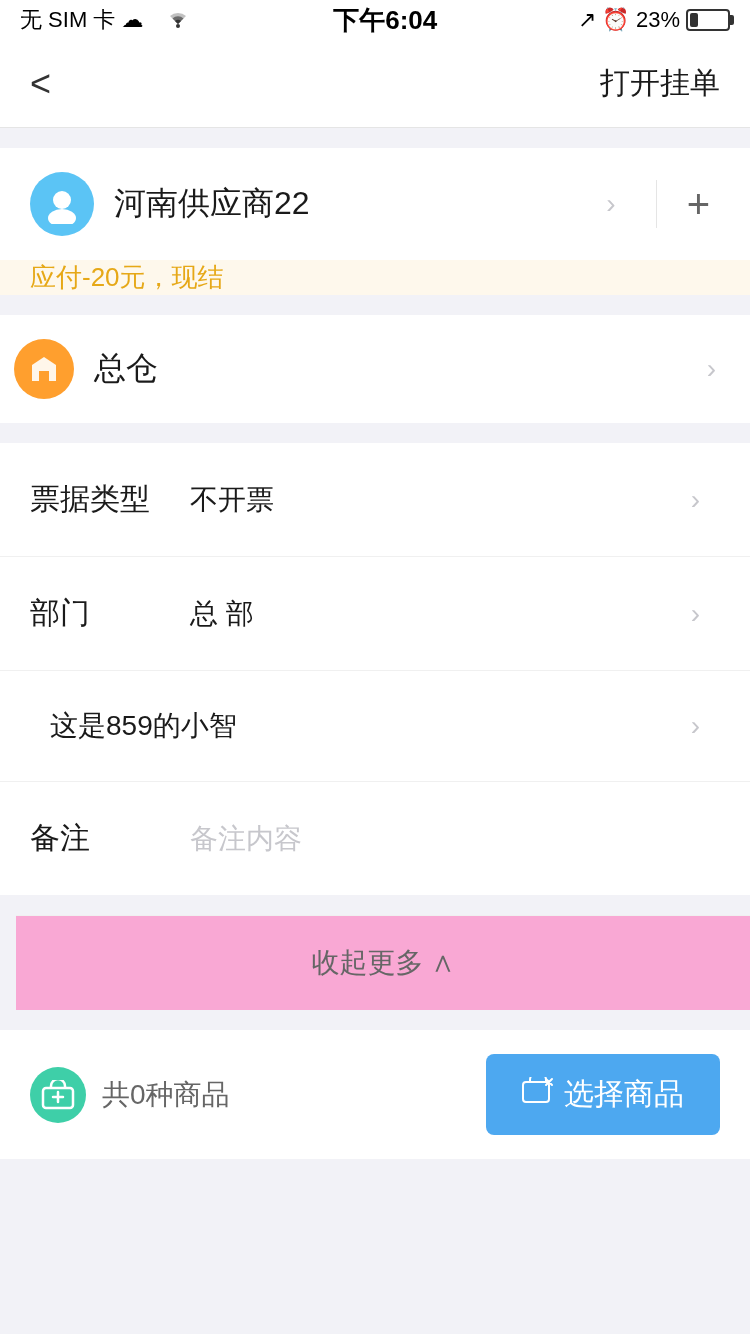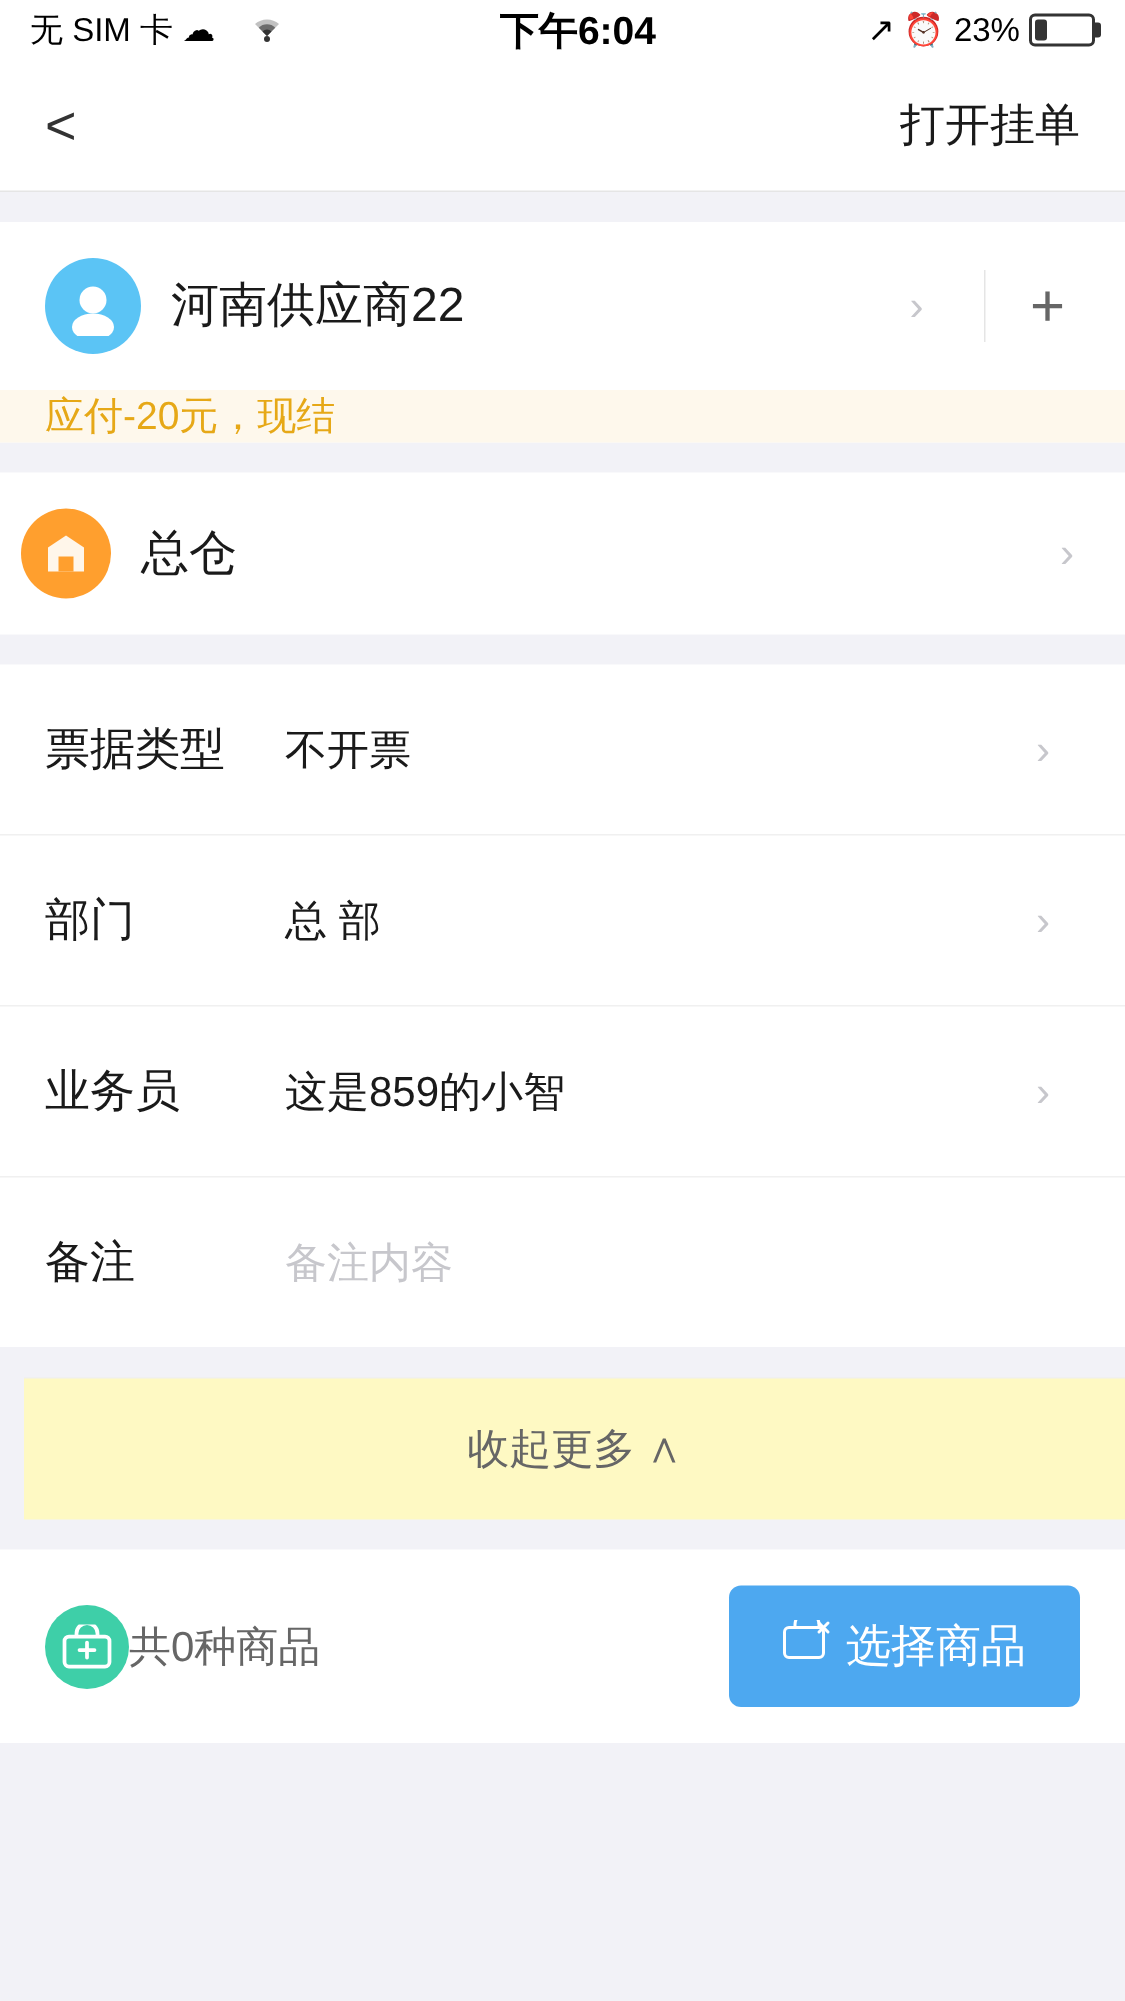--- a/index.html
+++ b/index.html
@@ -193,21 +193,21 @@
       font-size: 28px;
       color: #1a1a1a;
       padding-left: 20px;
     }
     .form-placeholder {
       color: #c7c7cc;
     }
 
     
     .collapse-toggle {
-      background: #fef9c3;
+      background: #f9a8d4;
       margin-top: 20px;
       padding: 28px 30px;
       text-align: center;
       font-size: 28px;
       color: #666;
       border-top: 1px solid #f0f0f0;
       margin-left: 16px;
     }
 
     
@@ -216,20 +216,21 @@
       margin-top: 20px;
       display: flex;
       align-items: center;
       padding: 24px 30px;
       justify-content: space-between;
       min-height: 100px;
     }
     .product-count-wrapper {
       display: flex;
       align-items: center;
+      gap: 16px;
     }
     .product-icon {
       width: 56px;
       height: 56px;
       border-radius: 50%;
       background: #3ecfa8;
       display: flex;
       align-items: center;
       justify-content: center;
     }
@@ -327,21 +328,20 @@
     <span class="chevron">›</span>
   </div>
 
   <div class="form-row">
     <span class="form-label">部门</span>
     <span class="form-value">总 部</span>
     <span class="chevron">›</span>
   </div>
 
   <div class="form-row">
-    <span class="form-label">业务员</span>
     <span class="form-value">这是859的小智</span>
     <span class="chevron">›</span>
   </div>
 
   <div class="form-row">
     <span class="form-label">备注</span>
     <span class="form-value form-placeholder">备注内容</span>
   </div>
 </div>
 

